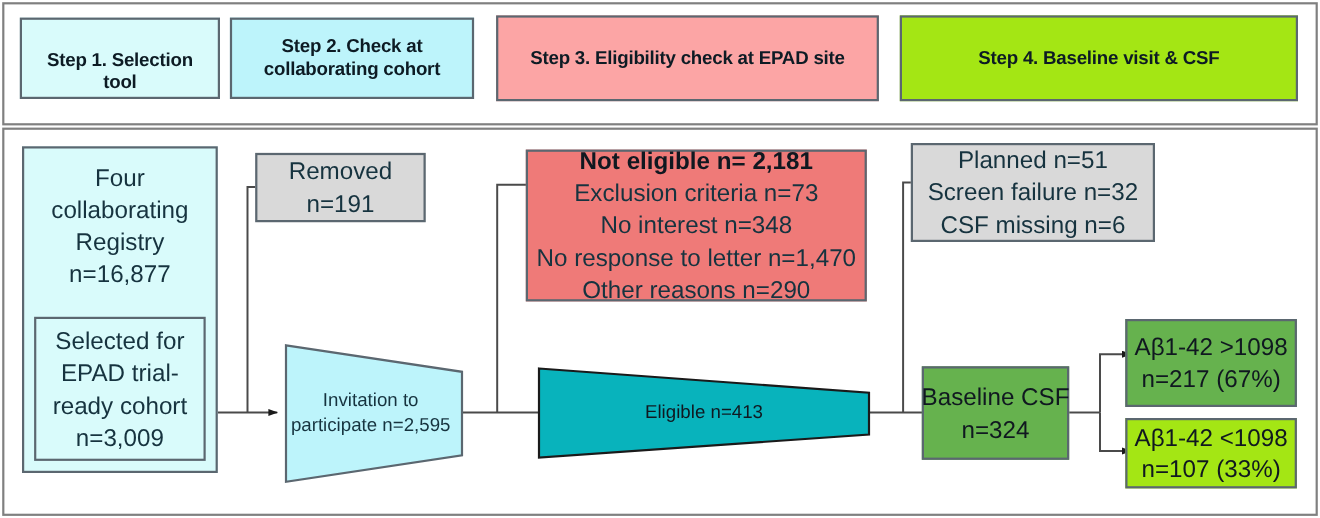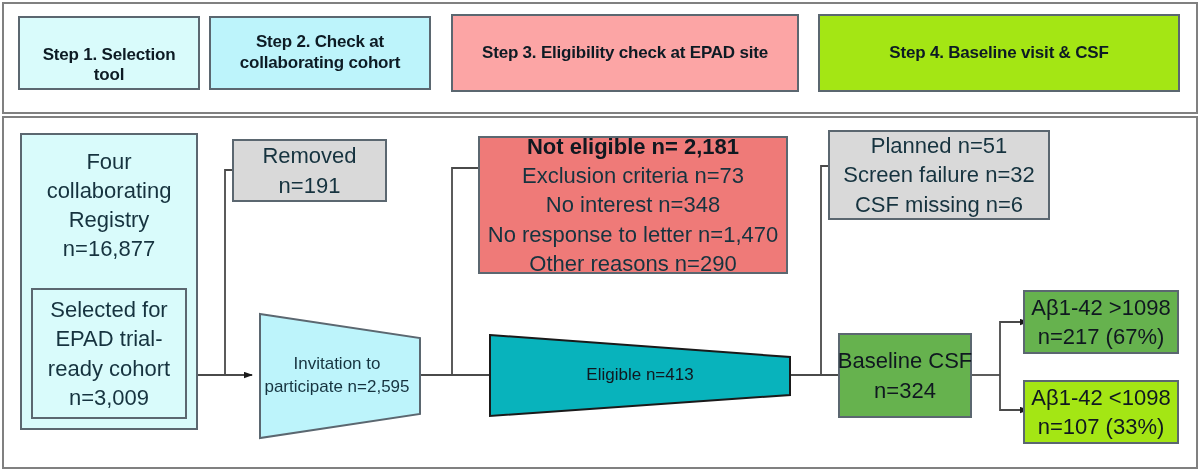--- a/index.html
+++ b/index.html
@@ -188,21 +188,21 @@
     <span class="ln">Planned n=51</span>
     <span class="ln">Screen failure n=32</span>
     <span class="ln">CSF missing n=6</span>
   </div>
 
   <div class="node fill-green" style="left:838px; top:333px; width:134px; height:85px; color:#101820;">
     <span class="ln">Baseline CSF</span>
     <span class="ln">n=324</span>
   </div>
 
-  <div class="node fill-green" style="left:1023px; top:290px; width:156px; height:64px; color:#101820;">
+  <div class="node fill-green" style="left:1023px; top:290px; width:156px; height:80px; color:#101820;">
     <span class="ln">Aβ1-42 &gt;1098</span>
     <span class="ln">n=217 (67%)</span>
   </div>
 
   <div class="node fill-brgreen" style="left:1023px; top:380px; width:156px; height:64px; color:#101820;">
     <span class="ln">Aβ1-42 &lt;1098</span>
     <span class="ln">n=107 (33%)</span>
   </div>
 
 </div>

